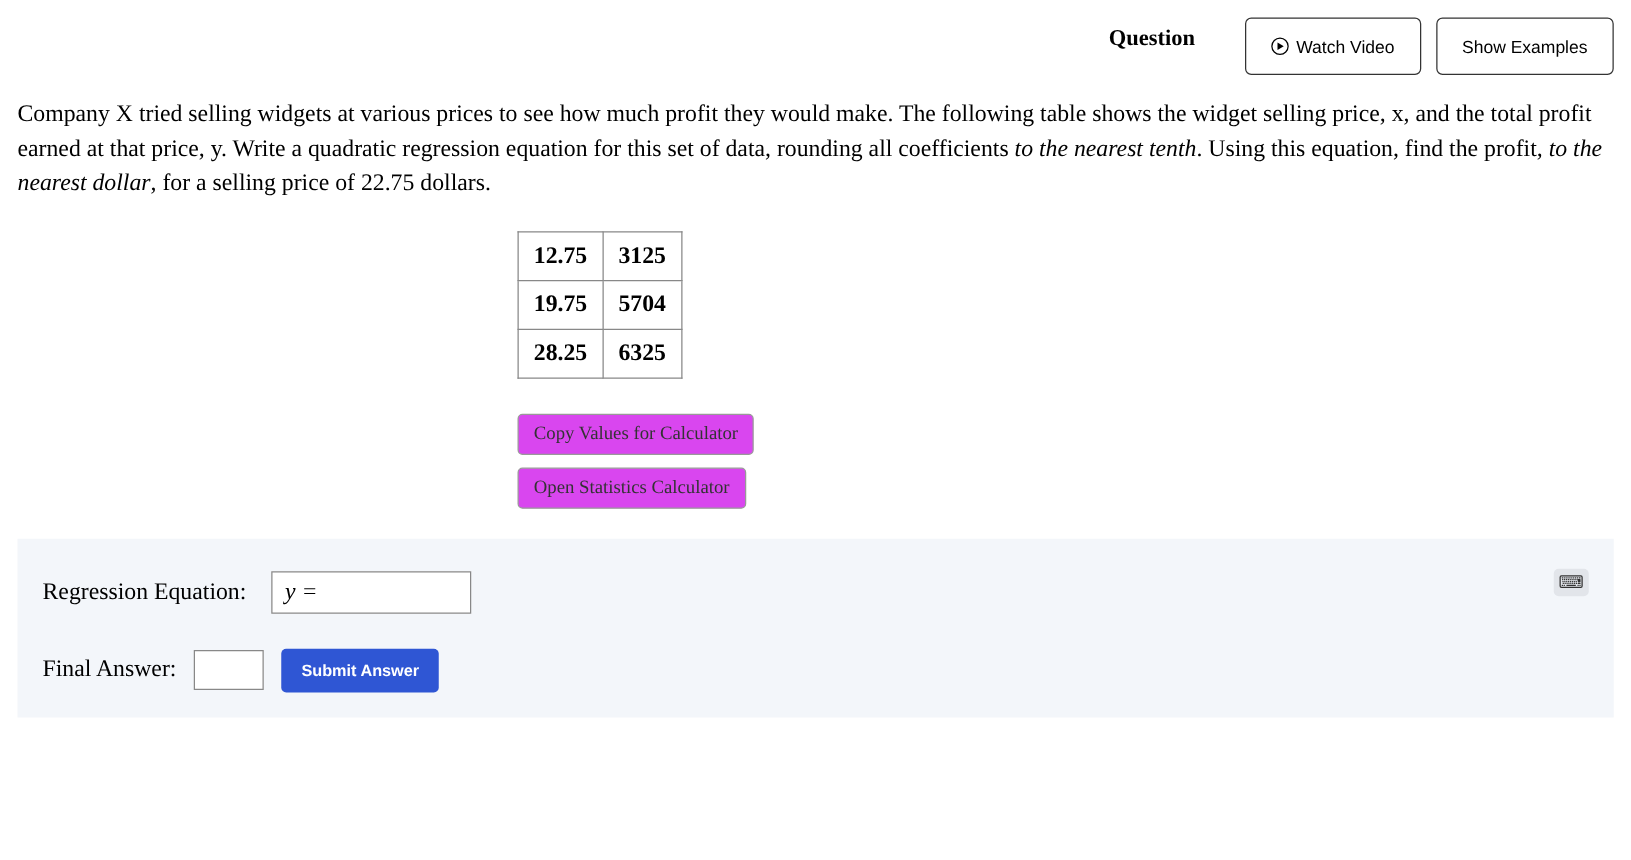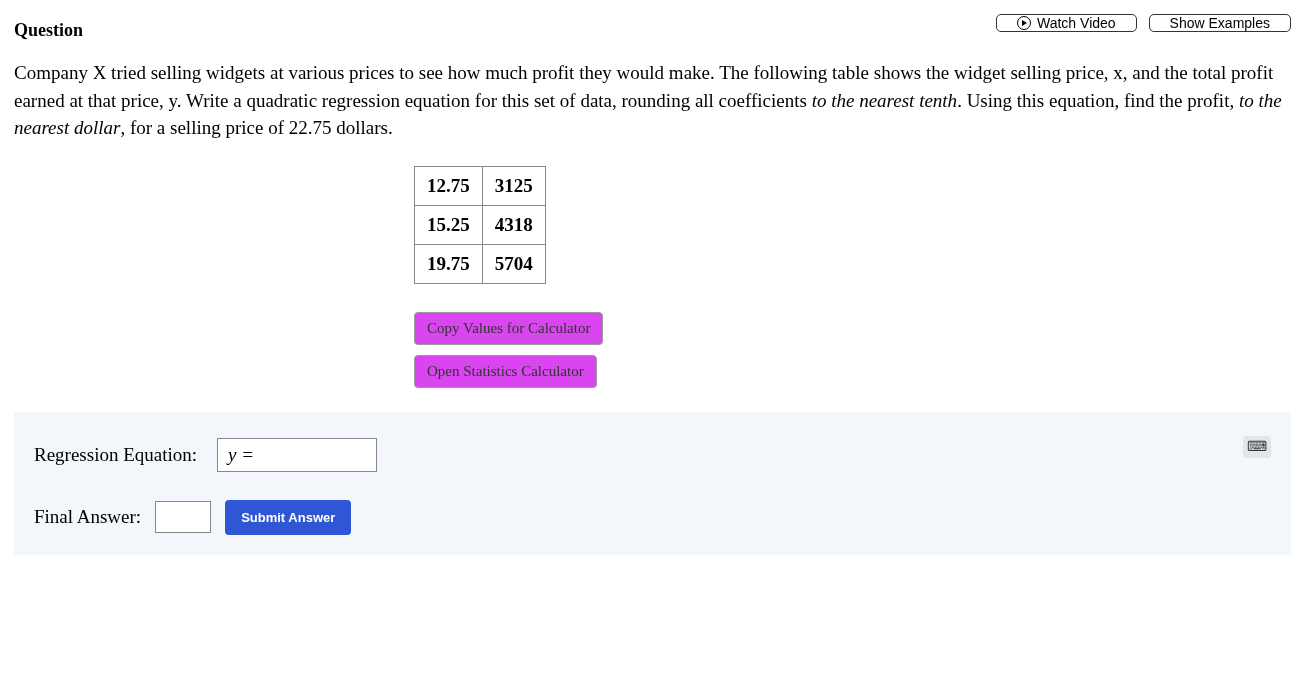--- a/index.html
+++ b/index.html
@@ -7,40 +7,41 @@
     font-family: Georgia, 'Times New Roman', serif;
     margin: 0;
     padding: 14px;
     font-size: 18px;
     color: #000;
     background: #fff;
     width: 1305px;
   }
   .top-row {
     display: flex;
-    justify-content: space-between;
+    justify-content: flex-end;
     align-items: flex-start;
     margin-bottom: 18px;
+    gap: 40px;
   }
   .question-label {
     font-weight: bold;
     font-size: 18px;
     padding-top: 6px;
   }
   .top-buttons {
     display: flex;
     gap: 12px;
   }
   .btn-outline {
     font-family: Arial, Helvetica, sans-serif;
     font-size: 14px;
     background: #fff;
     border: 1px solid #333;
     border-radius: 5px;
-    padding: 0 20px;
+    padding: 14px 20px;
     cursor: pointer;
     display: inline-flex;
     align-items: center;
     gap: 6px;
     color: #000;
   }
   .play-icon {
     display: inline-flex;
     align-items: center;
     justify-content: center;
@@ -205,26 +206,26 @@
 </div>
 
 <div class="table-area">
   <table class="data">
     <tbody>
     <tr>
       <td>12.75</td>
       <td>3125</td>
     </tr>
     <tr>
-      <td>15.25</td>
-      <td>4318</td>
+      <td>19.75</td>
+      <td>5704</td>
     </tr>
     <tr>
-      <td>19.75</td>
-      <td>5704</td>
+      <td>28.25</td>
+      <td>6325</td>
     </tr>
   </tbody>
     </table>
 </div>
 
 <div class="util-buttons">
   <button class="btn-small">Copy Values for Calculator</button>
   <button class="btn-small">Open Statistics Calculator</button>
 </div>
 

